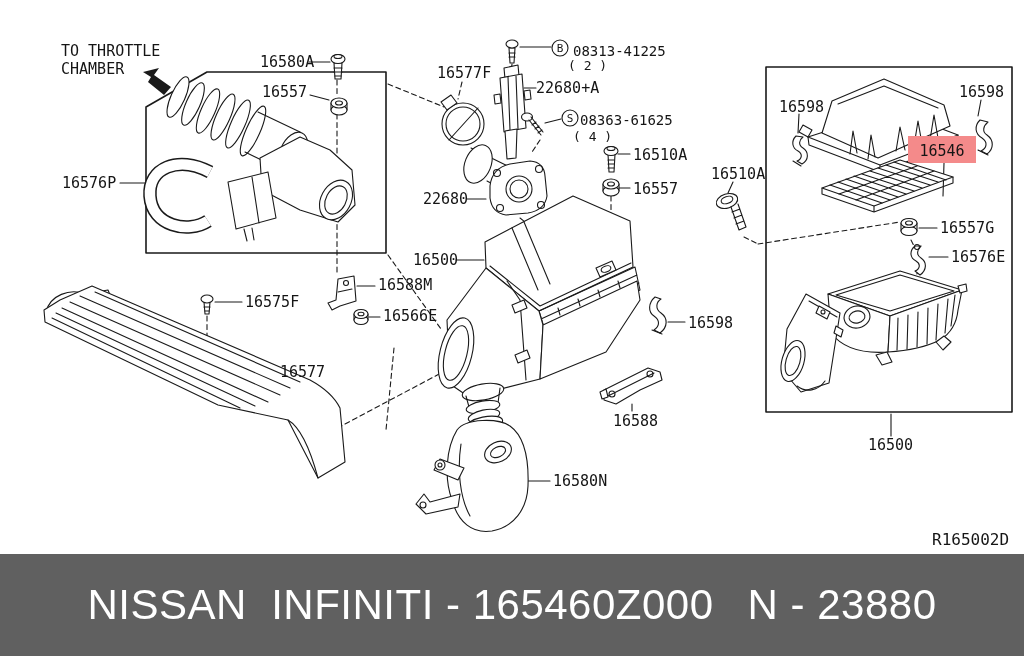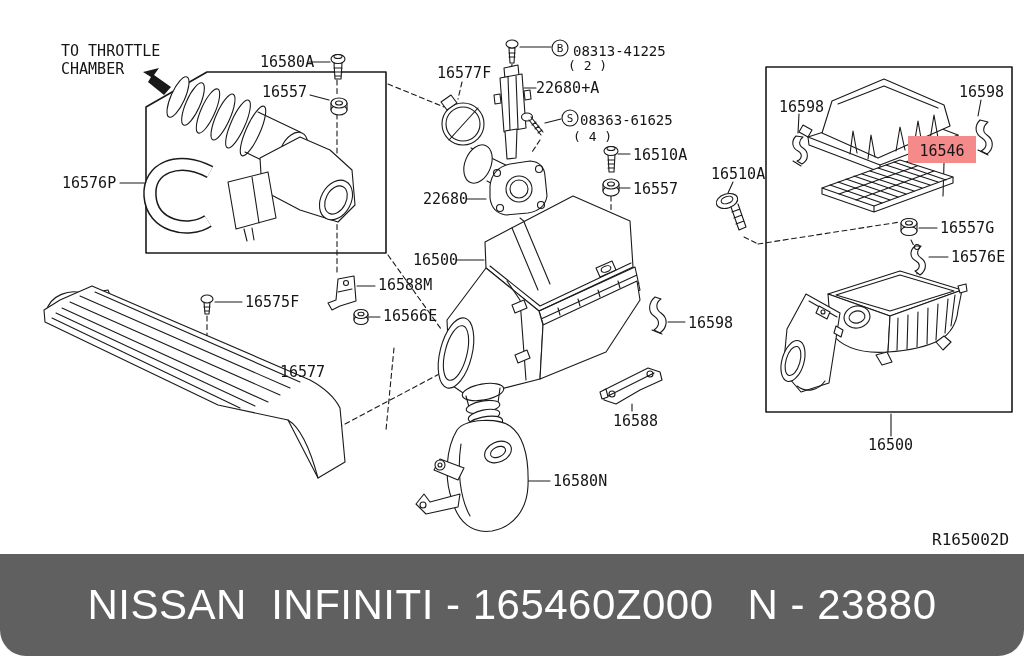--- a/index.html
+++ b/index.html
@@ -1,17 +1,17 @@
 <!DOCTYPE html>
 <html><head>
 <meta charset="utf-8">
 <style>
   html,body{margin:0;padding:0;background:#fff;}
   #stage{position:relative;width:1024px;height:656px;background:#ffffff;overflow:hidden;
-         font-family:"DejaVu Sans Mono",monospace;border-radius:26px;}
+         font-family:"DejaVu Sans Mono",monospace;}
   svg{position:absolute;left:0;top:0;}
   svg text{font-family:"DejaVu Sans Mono",monospace;fill:#151515;}
   .t15{font-size:15px;}
   .t14{font-size:14px;}
   .t13{font-size:13px;}
   .t16{font-size:16px;}
   .sym{font-size:11px;}
   .ln{stroke:#1a1a1a;stroke-width:1.1;fill:none;stroke-linejoin:round;stroke-linecap:round;}
   .lnf{stroke:#1a1a1a;stroke-width:1.1;fill:#ffffff;stroke-linejoin:round;}
   .thk{stroke-width:1.6;}

